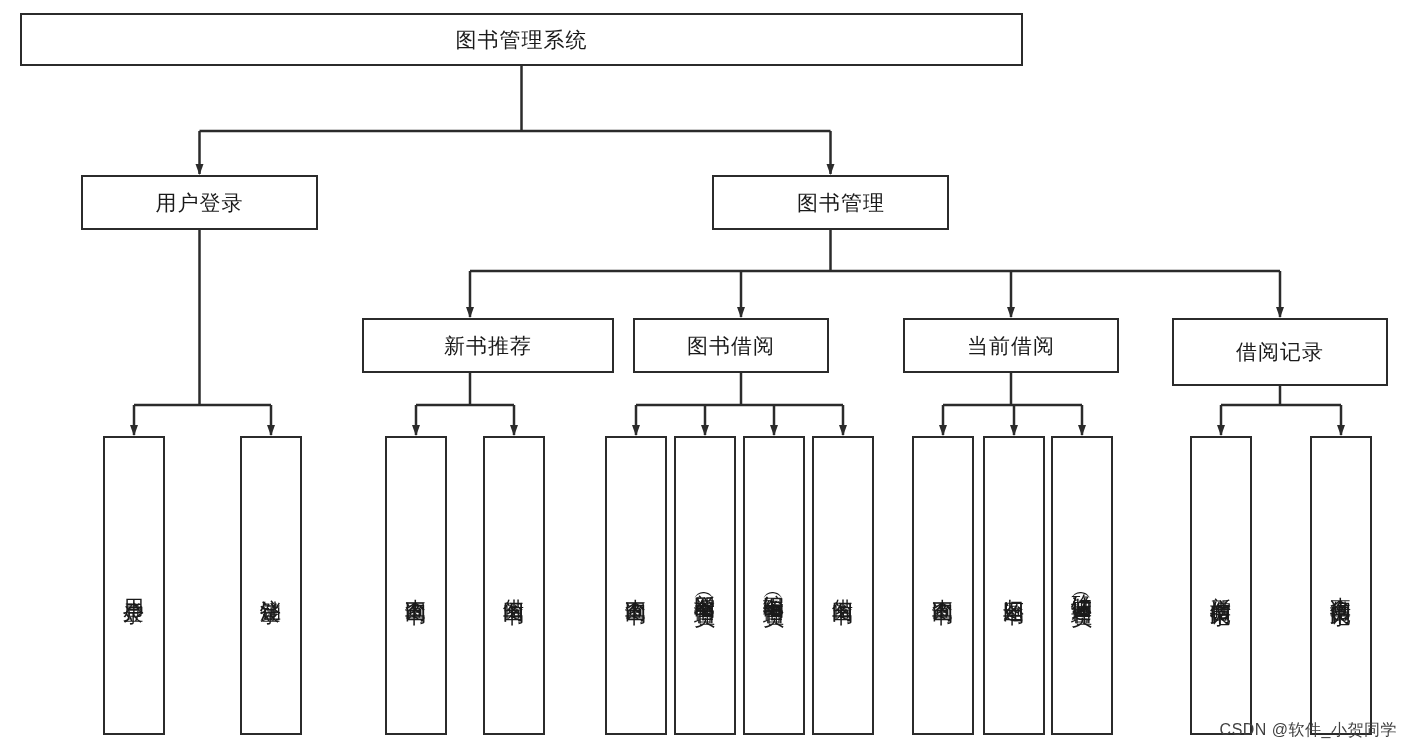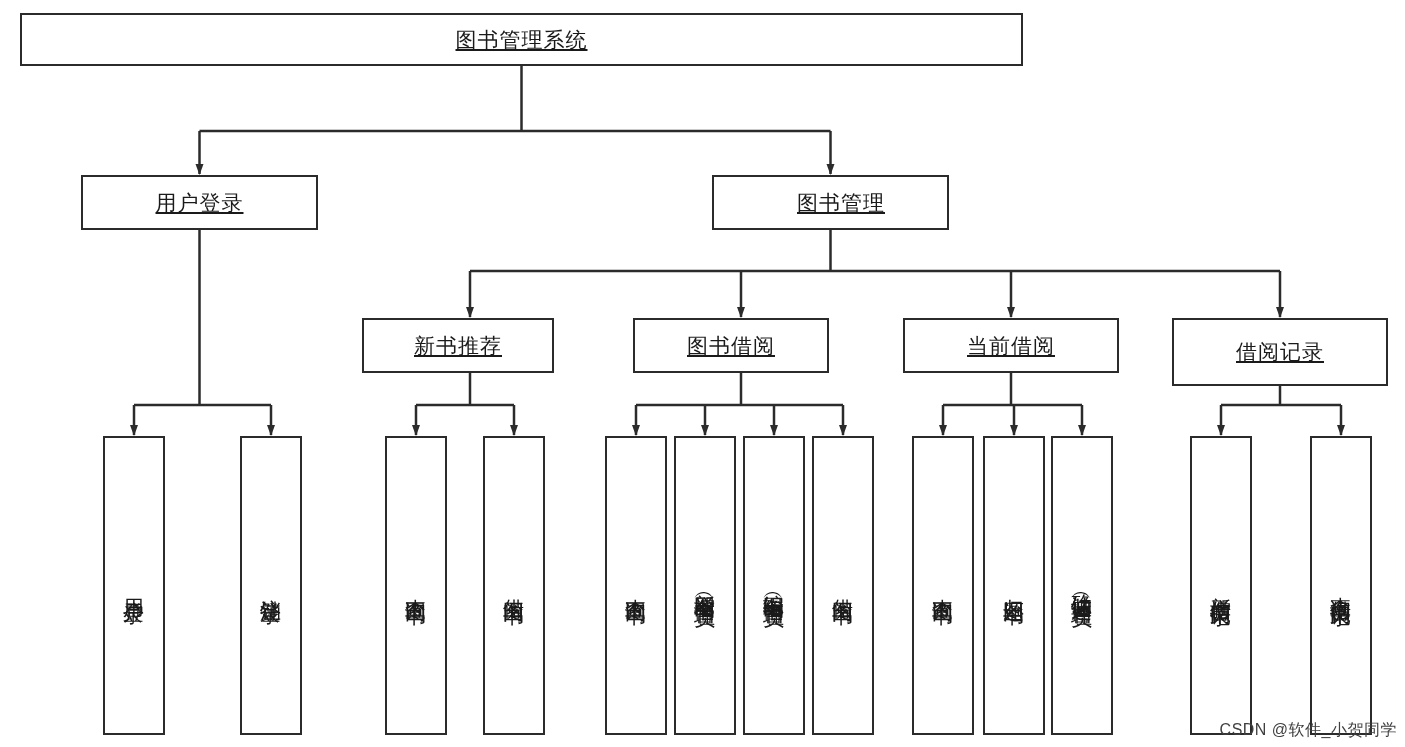--- a/index.html
+++ b/index.html
@@ -31,21 +31,20 @@
     border: 2px solid #2b2b2b;
     background: #ffffff;
     display: flex;
     align-items: center;
     justify-content: center;
     color: #1a1a1a;
   }
   .node.h {
     font-size: 21px;
     letter-spacing: 1px;
-    text-decoration: underline;
   }
   .node.v {
     writing-mode: vertical-rl;
     text-orientation: upright;
     font-size: 21px;
     letter-spacing: 2px;
     line-height: 1;
     padding: 6px 0;
   }
   .node.v .vtext {
@@ -110,21 +109,21 @@
   <div id="nodes">
       <div class="node h" style="left: 20px; top: 13px; width: 1003px; height: 53px;">
         <span>图书管理系统</span>
       </div>
       <div class="node h" style="left: 81px; top: 175px; width: 237px; height: 55px;">
         <span>用户登录</span>
       </div>
       <div class="node h" style="left: 712px; top: 175px; width: 237px; height: 55px; padding-left: 21px;">
         <span>图书管理</span>
       </div>
-      <div class="node h" style="left: 362px; top: 318px; width: 192px; height: 55px;">
+      <div class="node h" style="left: 362px; top: 318px; width: 252px; height: 55px;">
         <span>新书推荐</span>
       </div>
       <div class="node h" style="left: 633px; top: 318px; width: 196px; height: 55px;">
         <span>图书借阅</span>
       </div>
       <div class="node h" style="left: 903px; top: 318px; width: 216px; height: 55px;">
         <span>当前借阅</span>
       </div>
       <div class="node h" style="left: 1172px; top: 318px; width: 216px; height: 68px;">
         <span>借阅记录</span>

